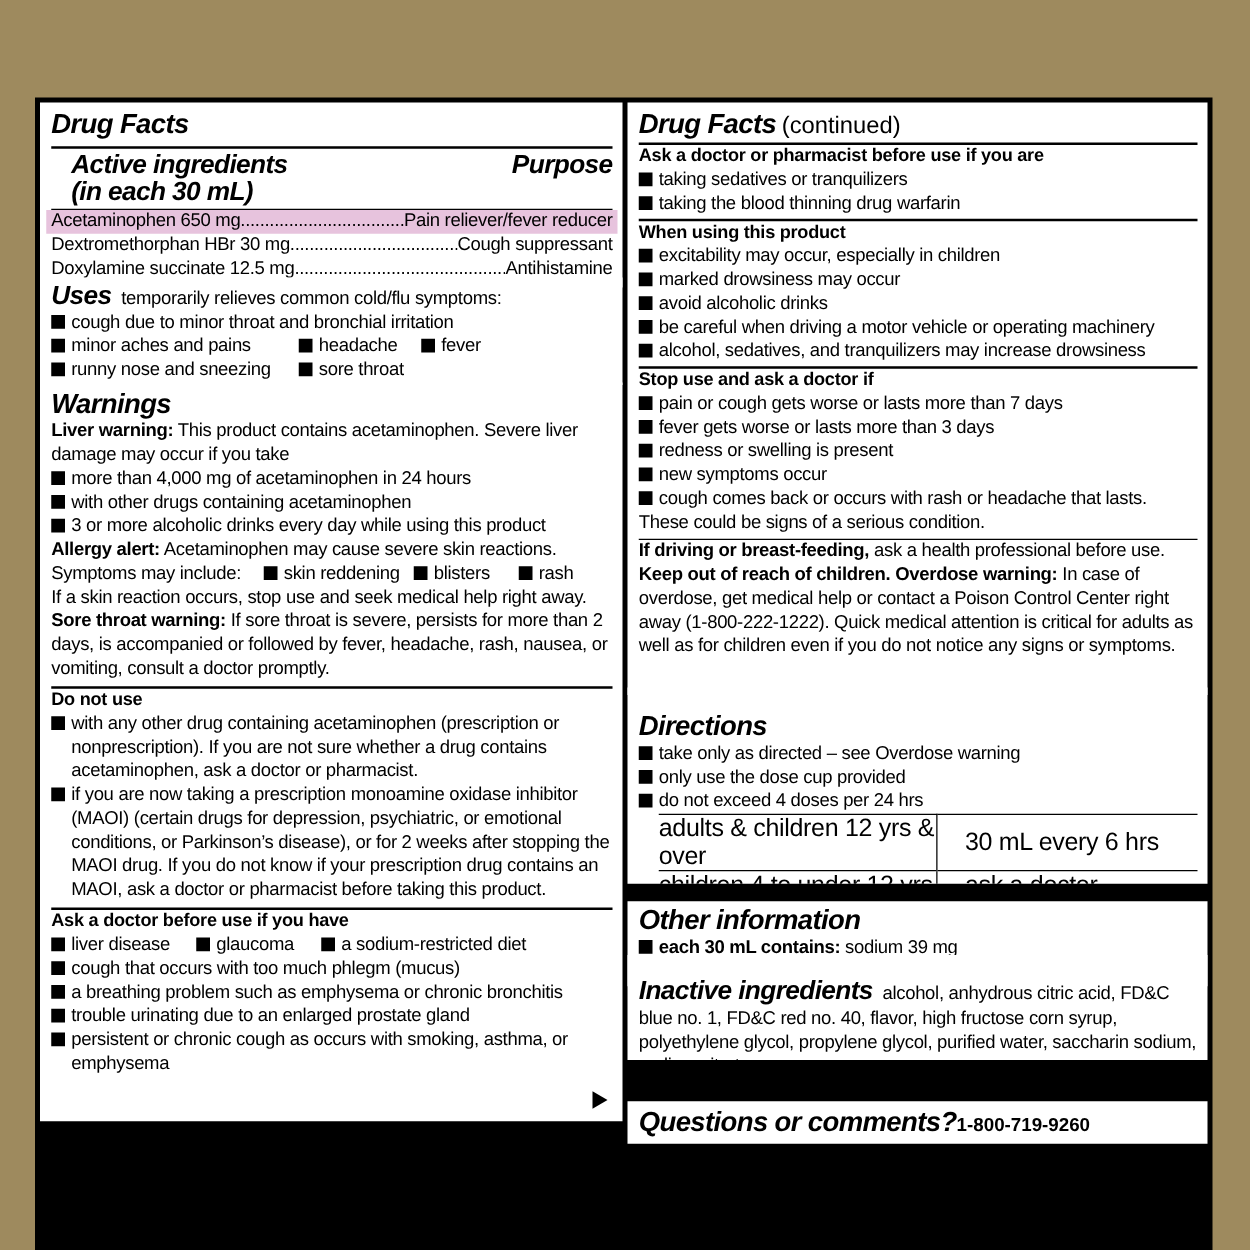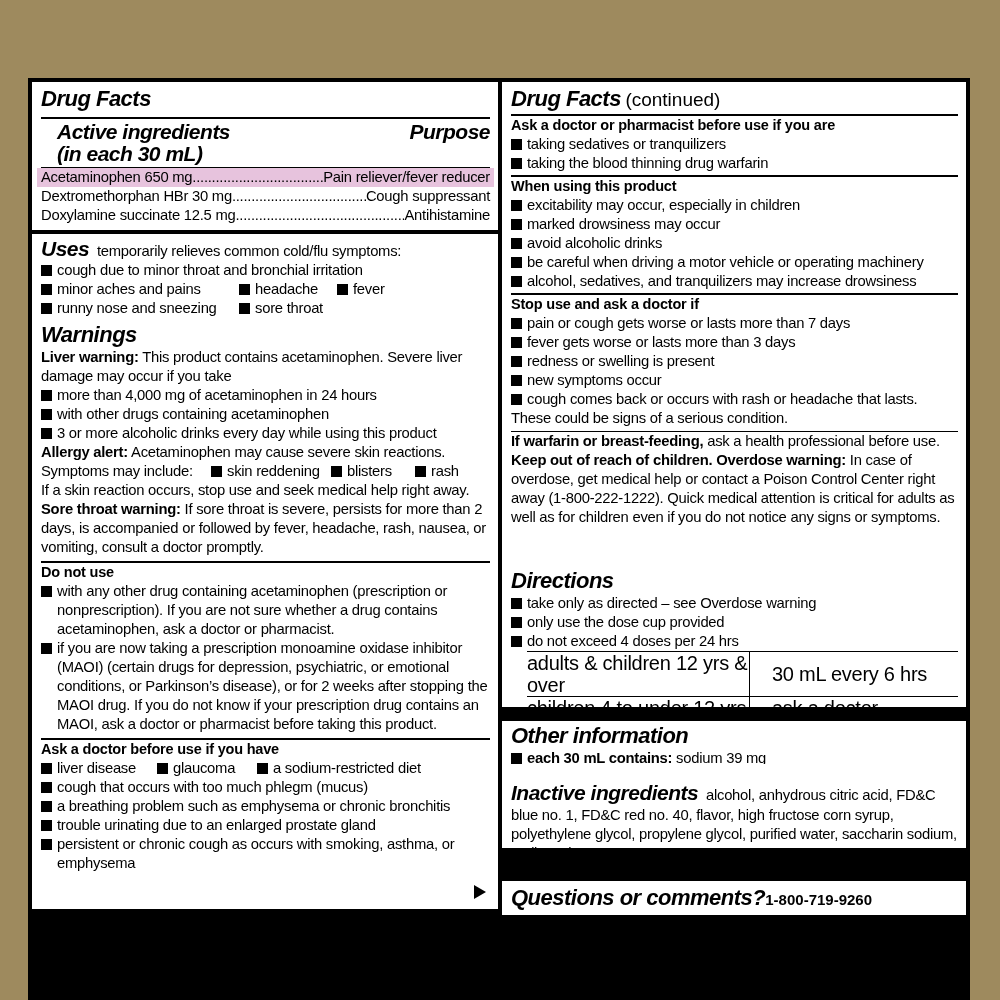--- a/index.html
+++ b/index.html
@@ -58,32 +58,32 @@
           <span class="dots"></span>
           <span>Cough suppressant</span>
       </div>
       <div class="row">
         <span>Doxylamine succinate 12.5 mg</span>
           <span class="dots"></span>
           <span>Antihistamine</span>
       </div>
     </div>
 
-    <div class="panel" style="top:152px;height:86px;padding-top:4px;">
+    <div class="panel" style="top:140px;height:86px;padding-top:4px;">
       <div class="t"><span class="h2">Uses</span>&nbsp;&nbsp;<span>temporarily relieves common cold/flu symptoms:</span></div>
       <div class="t bul">cough due to minor throat and bronchial irritation</div>
       <div class="t">
         <span class="bul inline" style="width:198px">minor aches and pains</span><span class="bul inline" style="width:98px">headache</span><span class="bul inline">fever</span>
       </div>
       <div class="t">
         <span class="bul inline" style="width:198px">runny nose and sneezing</span><span class="bul inline">sore throat</span>
       </div>
     </div>
 
-    <div class="panel" style="top:236px;height:591px;padding-top:4px;">
+    <div class="panel" style="top:224px;height:591px;padding-top:4px;">
       <div class="h1">Warnings</div>
       <div class="t" style="white-space:normal;"><span class="b">Liver warning:</span> <span>This product contains acetaminophen. Severe liver damage may occur if you take</span></div>
       <div class="t bul">more than 4,000 mg of acetaminophen in 24 hours</div>
       <div class="t bul">with other drugs containing acetaminophen</div>
       <div class="t bul">3 or more alcoholic drinks every day while using this product</div>
       <div class="t"><span class="b">Allergy alert:</span> <span>Acetaminophen may cause severe skin reactions.</span></div>
       <div class="t">
         <span class="inline" style="width:170px">Symptoms may include:</span><span class="bul inline" style="width:120px">skin reddening</span><span class="bul inline" style="width:84px">blisters</span><span class="bul inline">rash</span>
       </div>
       <div class="t">If a skin reaction occurs, stop use and seek medical help right away.</div>
@@ -127,21 +127,21 @@
       <div class="rule" style="margin-top:2px;"></div>
       <div class="sub">Stop use and ask a doctor if</div>
       <div class="t bul">pain or cough gets worse or lasts more than 7 days</div>
       <div class="t bul">fever gets worse or lasts more than 3 days</div>
       <div class="t bul">redness or swelling is present</div>
       <div class="t bul">new symptoms occur</div>
       <div class="t bul">cough comes back or occurs with rash or headache that lasts.</div>
       <div class="t">These could be signs of a serious condition.</div>
 
       <div class="thin" style="margin-top:3px;"></div>
-      <div class="t"><span class="b">If warfarin or breast-feeding,</span> <span>ask a health professional before use.</span></div>
+      <div class="t"><span class="b">If driving or breast-feeding,</span> <span>ask a health professional before use.</span></div>
       <div class="t" style="white-space:normal;"><span class="b">Keep out of reach of children. Overdose warning:</span> <span>In case of overdose, get medical help or contact a Poison Control Center right away (1-800-222-1222). Quick medical attention is critical for adults as well as for children even if you do not notice any signs or symptoms.</span></div>
     </div>
 
     <div class="panel" style="top:468px;height:157px;padding-top:18px;">
       <div class="h1">Directions</div>
       <div class="t bul">take only as directed – see Overdose warning</div>
       <div class="t bul">only use the dose cup provided</div>
       <div class="t bul">do not exceed 4 doses per 24 hrs</div>
       <table class="dose">
         <tbody>

